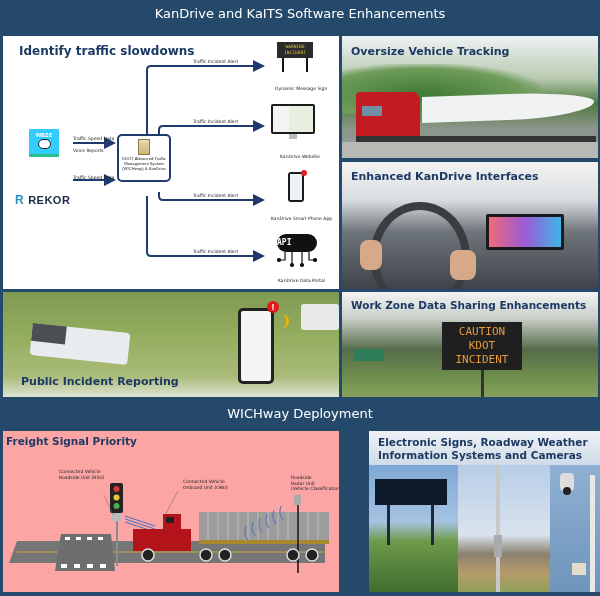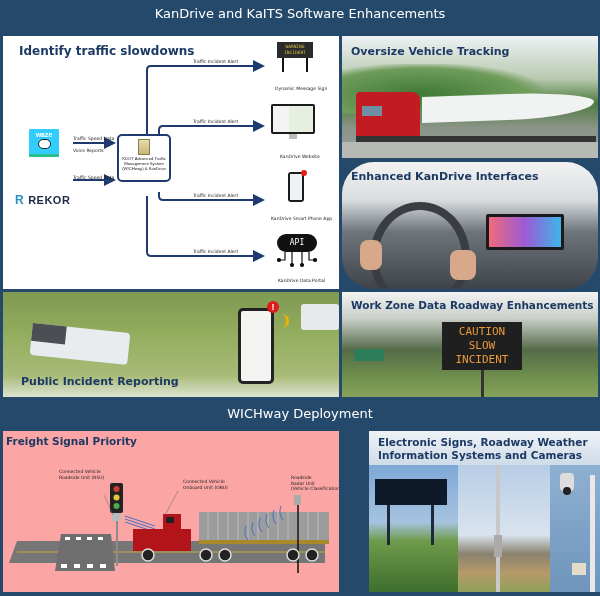--- a/index.html
+++ b/index.html
@@ -74,21 +74,21 @@
   </div>
   <div class="small" style="left:277px; top:118px;">KanDrive Website</div>
 
   <div class="abs" style="left:285px; top:136px; width:16px; height:30px; background:#1b1b1b; border-radius:3px; padding:2px;">
     <div style="width:100%; height:100%; background:#eef2f4;"></div>
   </div>
   <div class="abs" style="left:298px; top:134px; width:6px; height:6px; background:#e02020; border-radius:50%;"></div>
   <div class="small" style="left:268px; top:180px;">KanDrive Smart Phone App</div>
 
   <div class="abs" style="left:274px; top:198px; width:40px; height:34px;">
-    <div style="width:40px; height:18px; background:#111; border-radius:10px; color:#fff; font-size:8px; font-weight:normal; text-align:center; line-height:18px; font-family:'DejaVu Sans Mono',monospace;">API</div>
+    <div style="width:40px; height:18px; background:#111; border-radius:10px; color:#fff; font-size:8px; font-weight:bold; text-align:left; line-height:18px; font-family:'DejaVu Sans Mono',monospace;">API</div>
     <svg width="40" height="16">
         <g stroke="#111" stroke-width="1.2" fill="#111">
           <path d="M8,0 L8,8 L2,8" fill="none"></path>
           <circle cx="2" cy="8" r="1.5"></circle>
           <path d="M15,0 L15,12" fill="none"></path>
           <circle cx="15" cy="13" r="1.5"></circle>
           <path d="M25,0 L25,12" fill="none"></path>
           <circle cx="25" cy="13" r="1.5"></circle>
           <path d="M32,0 L32,8 L38,8" fill="none"></path>
           <circle cx="38" cy="8" r="1.5"></circle>
@@ -102,21 +102,21 @@
   <div class="panel-title" style="left:9px; top:9px; font-size:11px;">Oversize Vehicle Tracking</div>
   <div class="abs" style="left:0; top:28px; width:200px; height:50px; background:radial-gradient(ellipse at 40% 60%,#3f7a34,#6f9c5a 60%,transparent 75%);"></div>
   <div class="abs" style="left:80px; top:58px; width:172px; height:26px; background:#f1f3f3; border-radius:0 50% 50% 0 / 0 40% 60% 0; transform:skewY(-2deg);"></div>
   <div class="abs" style="left:14px; top:56px; width:64px; height:48px; background:#c21b22; border-radius:4px 8px 2px 2px;">
     <div style="position:absolute; left:6px; top:14px; width:20px; height:10px; background:#6e8fa6;"></div>
   </div>
   <div class="abs" style="left:14px; top:100px; width:240px; height:6px; background:#333;"></div>
   <div class="abs" style="left:0; top:106px; width:256px; height:16px; background:#b7b9b5;"></div>
 </div>
 
-<div class="panel" style="left:342px; top:162px; width:256px; height:127px; background:linear-gradient(180deg,#f2f2f2 0%,#d9dde0 30%,#6d747a 55%,#3e4449 100%);border-radius:32px;">
+<div class="panel" style="left:342px; top:162px; width:256px; height:127px; background:linear-gradient(180deg,#f2f2f2 0%,#d9dde0 30%,#6d747a 55%,#3e4449 100%);">
   <div class="panel-title" style="left:9px; top:8px; font-size:11px;">Enhanced KanDrive Interfaces</div>
   <div class="abs" style="left:28px; top:40px; width:100px; height:110px; border:8px solid #3a3e42; border-radius:50%;"></div>
   <div class="abs" style="left:144px; top:52px; width:78px; height:36px; background:#1a1a1a; border-radius:2px; padding:3px;">
     <div style="width:100%; height:100%; background:linear-gradient(90deg,#f06a7a,#9b5bd6,#3fb5e8);"></div>
   </div>
   <div class="abs" style="left:18px; top:78px; width:22px; height:30px; background:#d8a88a; border-radius:8px;"></div>
   <div class="abs" style="left:108px; top:88px; width:26px; height:30px; background:#d8a88a; border-radius:8px;"></div>
 </div>
 
 <div class="panel" style="left:3px; top:292px; width:336px; height:105px; background:linear-gradient(180deg,#7e9a52 0%,#93ad5e 40%,#a9bb78 80%,#dde3d2 100%);">
@@ -126,25 +126,25 @@
   <div class="abs" style="left:298px; top:12px; width:38px; height:26px; background:#e7e9eb; border-radius:3px;"></div>
   <div class="abs" style="left:235px; top:16px; width:36px; height:76px; background:#222; border-radius:5px; padding:3px;">
     <div style="width:100%; height:100%; background:#f4f5f2; border-radius:2px;"></div>
   </div>
   <div class="abs" style="left:264px; top:9px; width:12px; height:12px; background:#e01b1b; border-radius:50%; color:#fff; font-size:9px; font-weight:bold; text-align:center; line-height:12px;">!</div>
   <div class="abs" style="left:272px; top:22px; width:14px; height:14px; border-right:3px solid #f0b400; border-radius:50%;"></div>
   <div class="panel-title" style="left:18px; top:83px; font-size:11px;">Public Incident Reporting</div>
 </div>
 
 <div class="panel" style="left:342px; top:292px; width:256px; height:105px; background:linear-gradient(180deg,#f3f3f3 0%,#c9cfc9 25%,#556b49 55%,#6e8e4c 80%,#87a35d 100%);">
-  <div class="panel-title" style="left:9px; top:7px; font-size:10.5px;">Work Zone Data Roadway Enhancements</div>
+  <div class="panel-title" style="left:9px; top:7px; font-size:10.5px;">Work Zone Data Sharing Enhancements</div>
   <div class="abs" style="left:12px; top:57px; width:30px; height:12px; background:#2e7d5a;"></div>
   <div class="abs" style="left:100px; top:30px; width:80px; height:48px; background:#1f1f1f; color:#e89a3c; font-family:'DejaVu Sans Mono',monospace; font-size:11px; text-align:center; line-height:14px; padding-top:3px;">
     <div>CAUTION</div>
-    <div>SLOW</div>
+    <div>KDOT</div>
     <div>INCIDENT</div>
   </div>
   <div class="abs" style="left:139px; top:78px; width:3px; height:27px; background:#333;"></div>
 </div>
 
 <div class="banner" style="top:406px;">WICHway Deployment</div>
 
 <div class="panel" style="left:3px; top:431px; width:336px; height:161px; background:#fca5a5;">
   <div class="panel-title" style="left:3px; top:4px; font-size:10.5px;">Freight Signal Priority</div>
 

